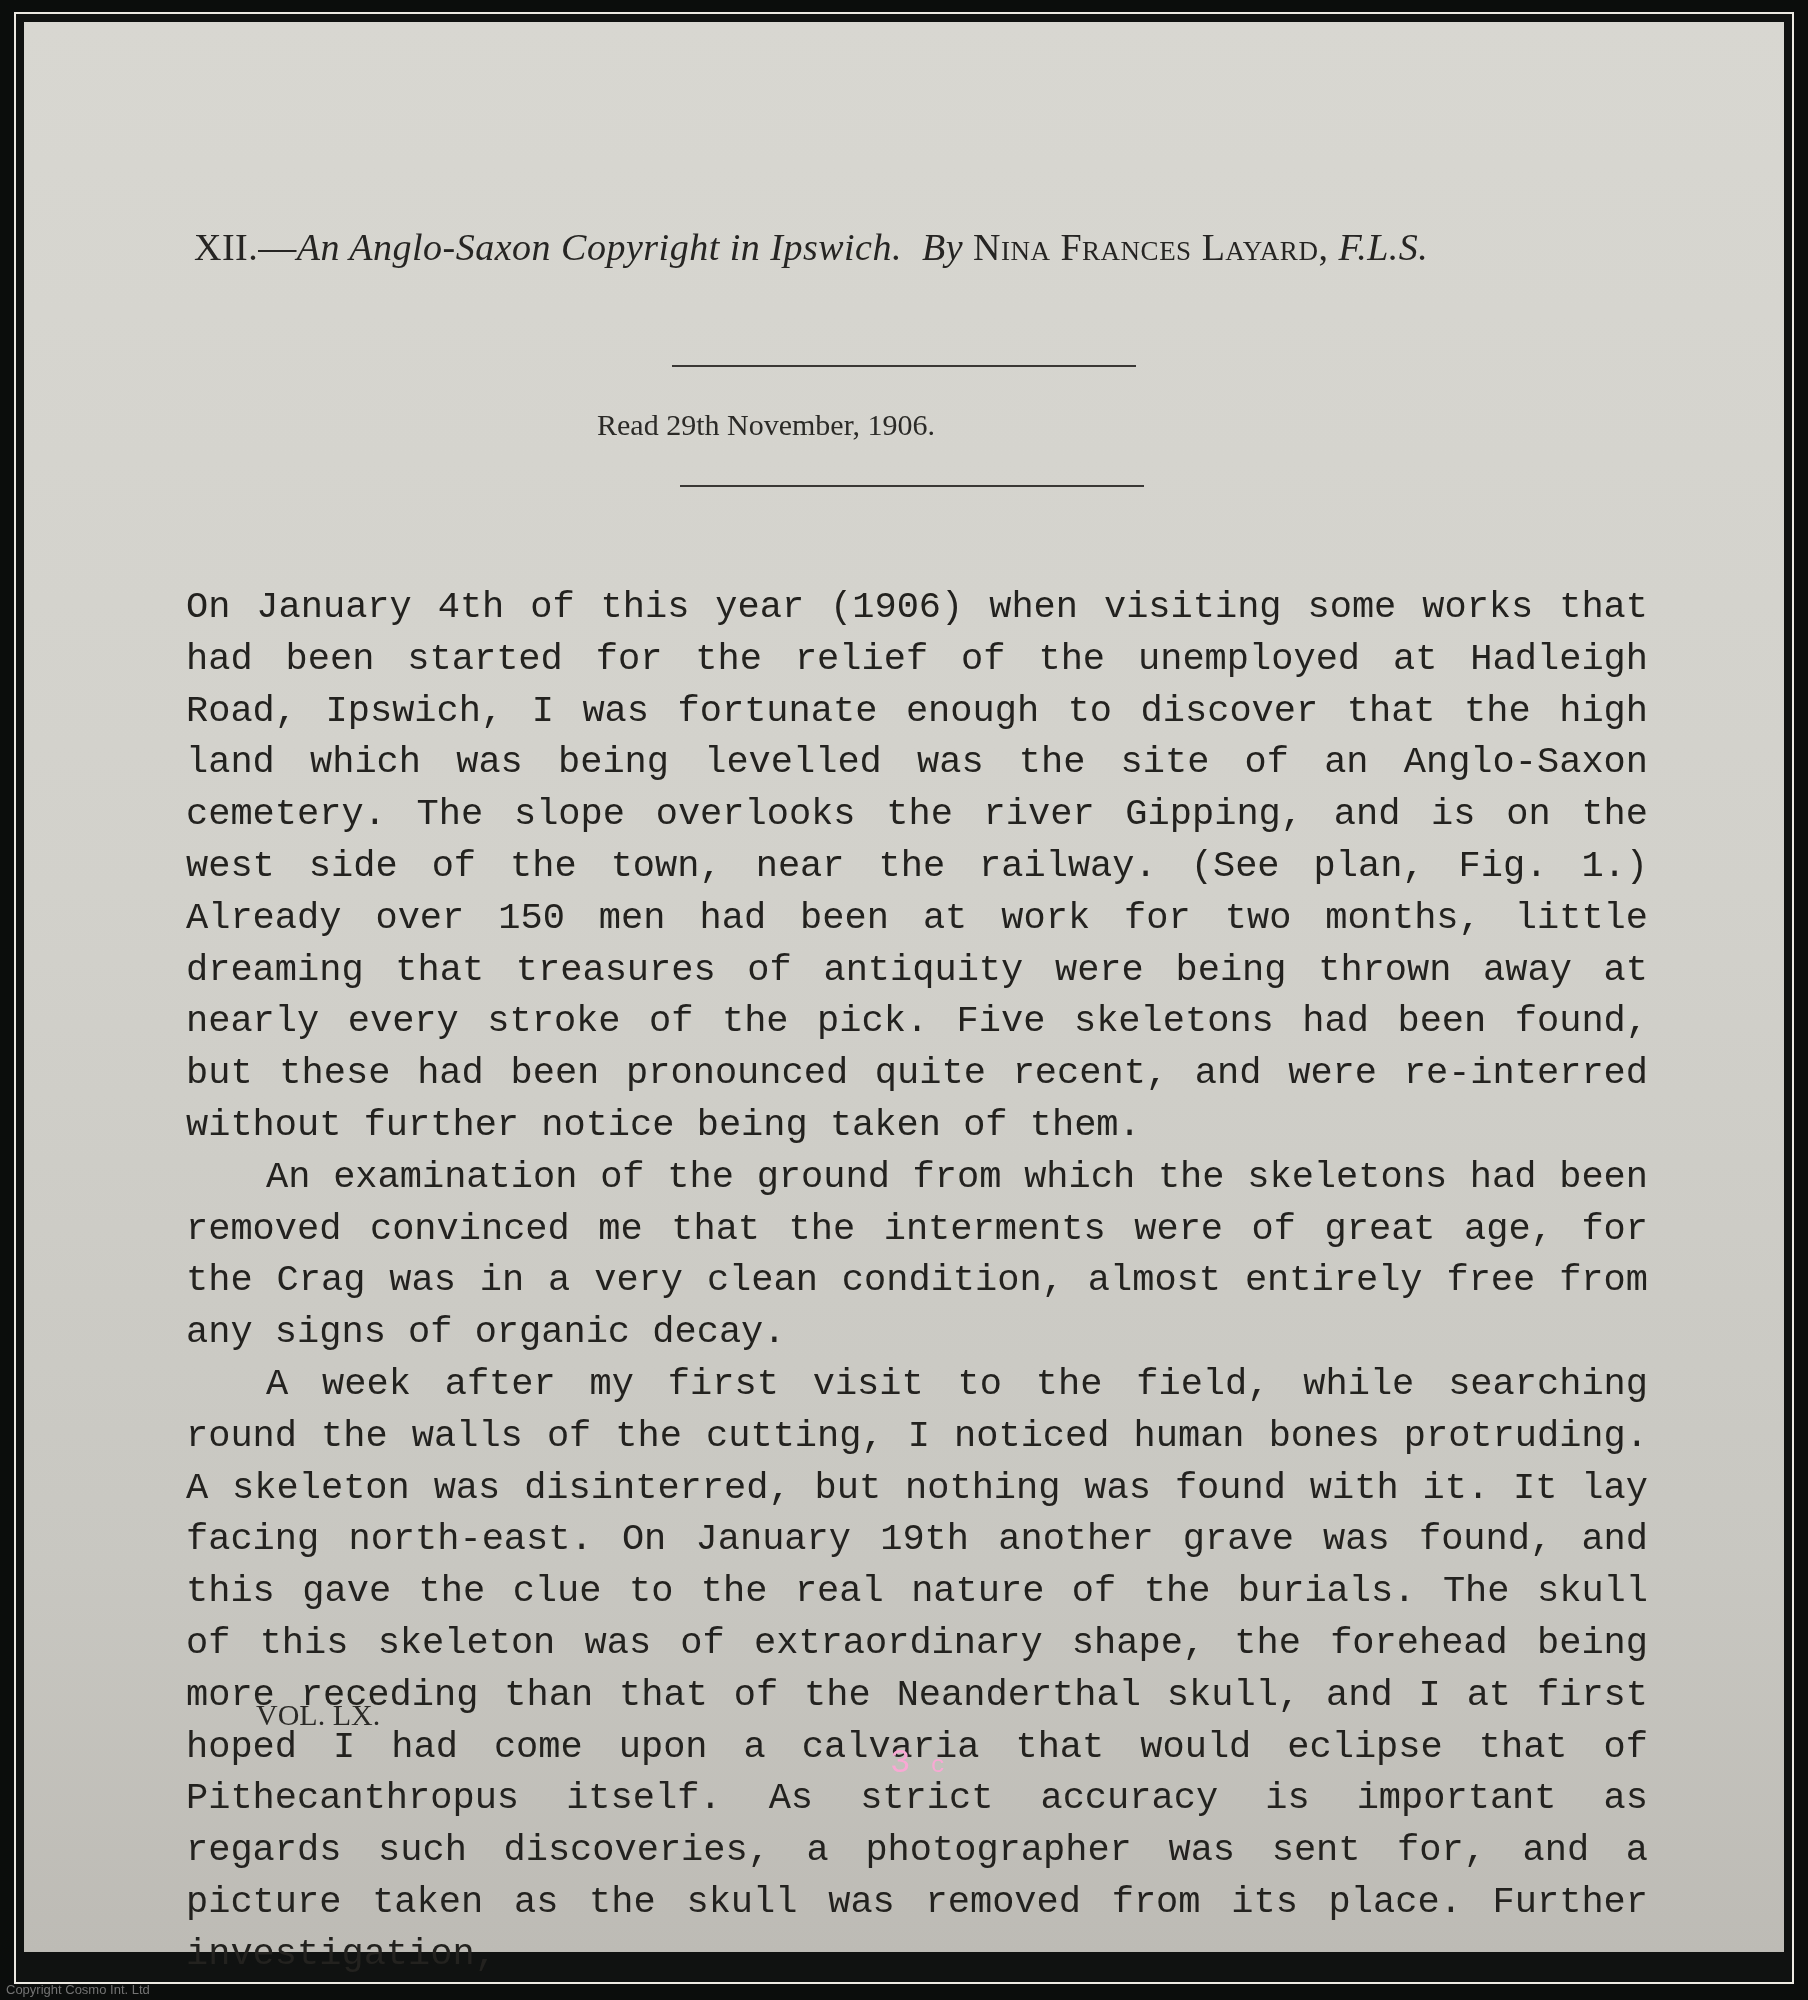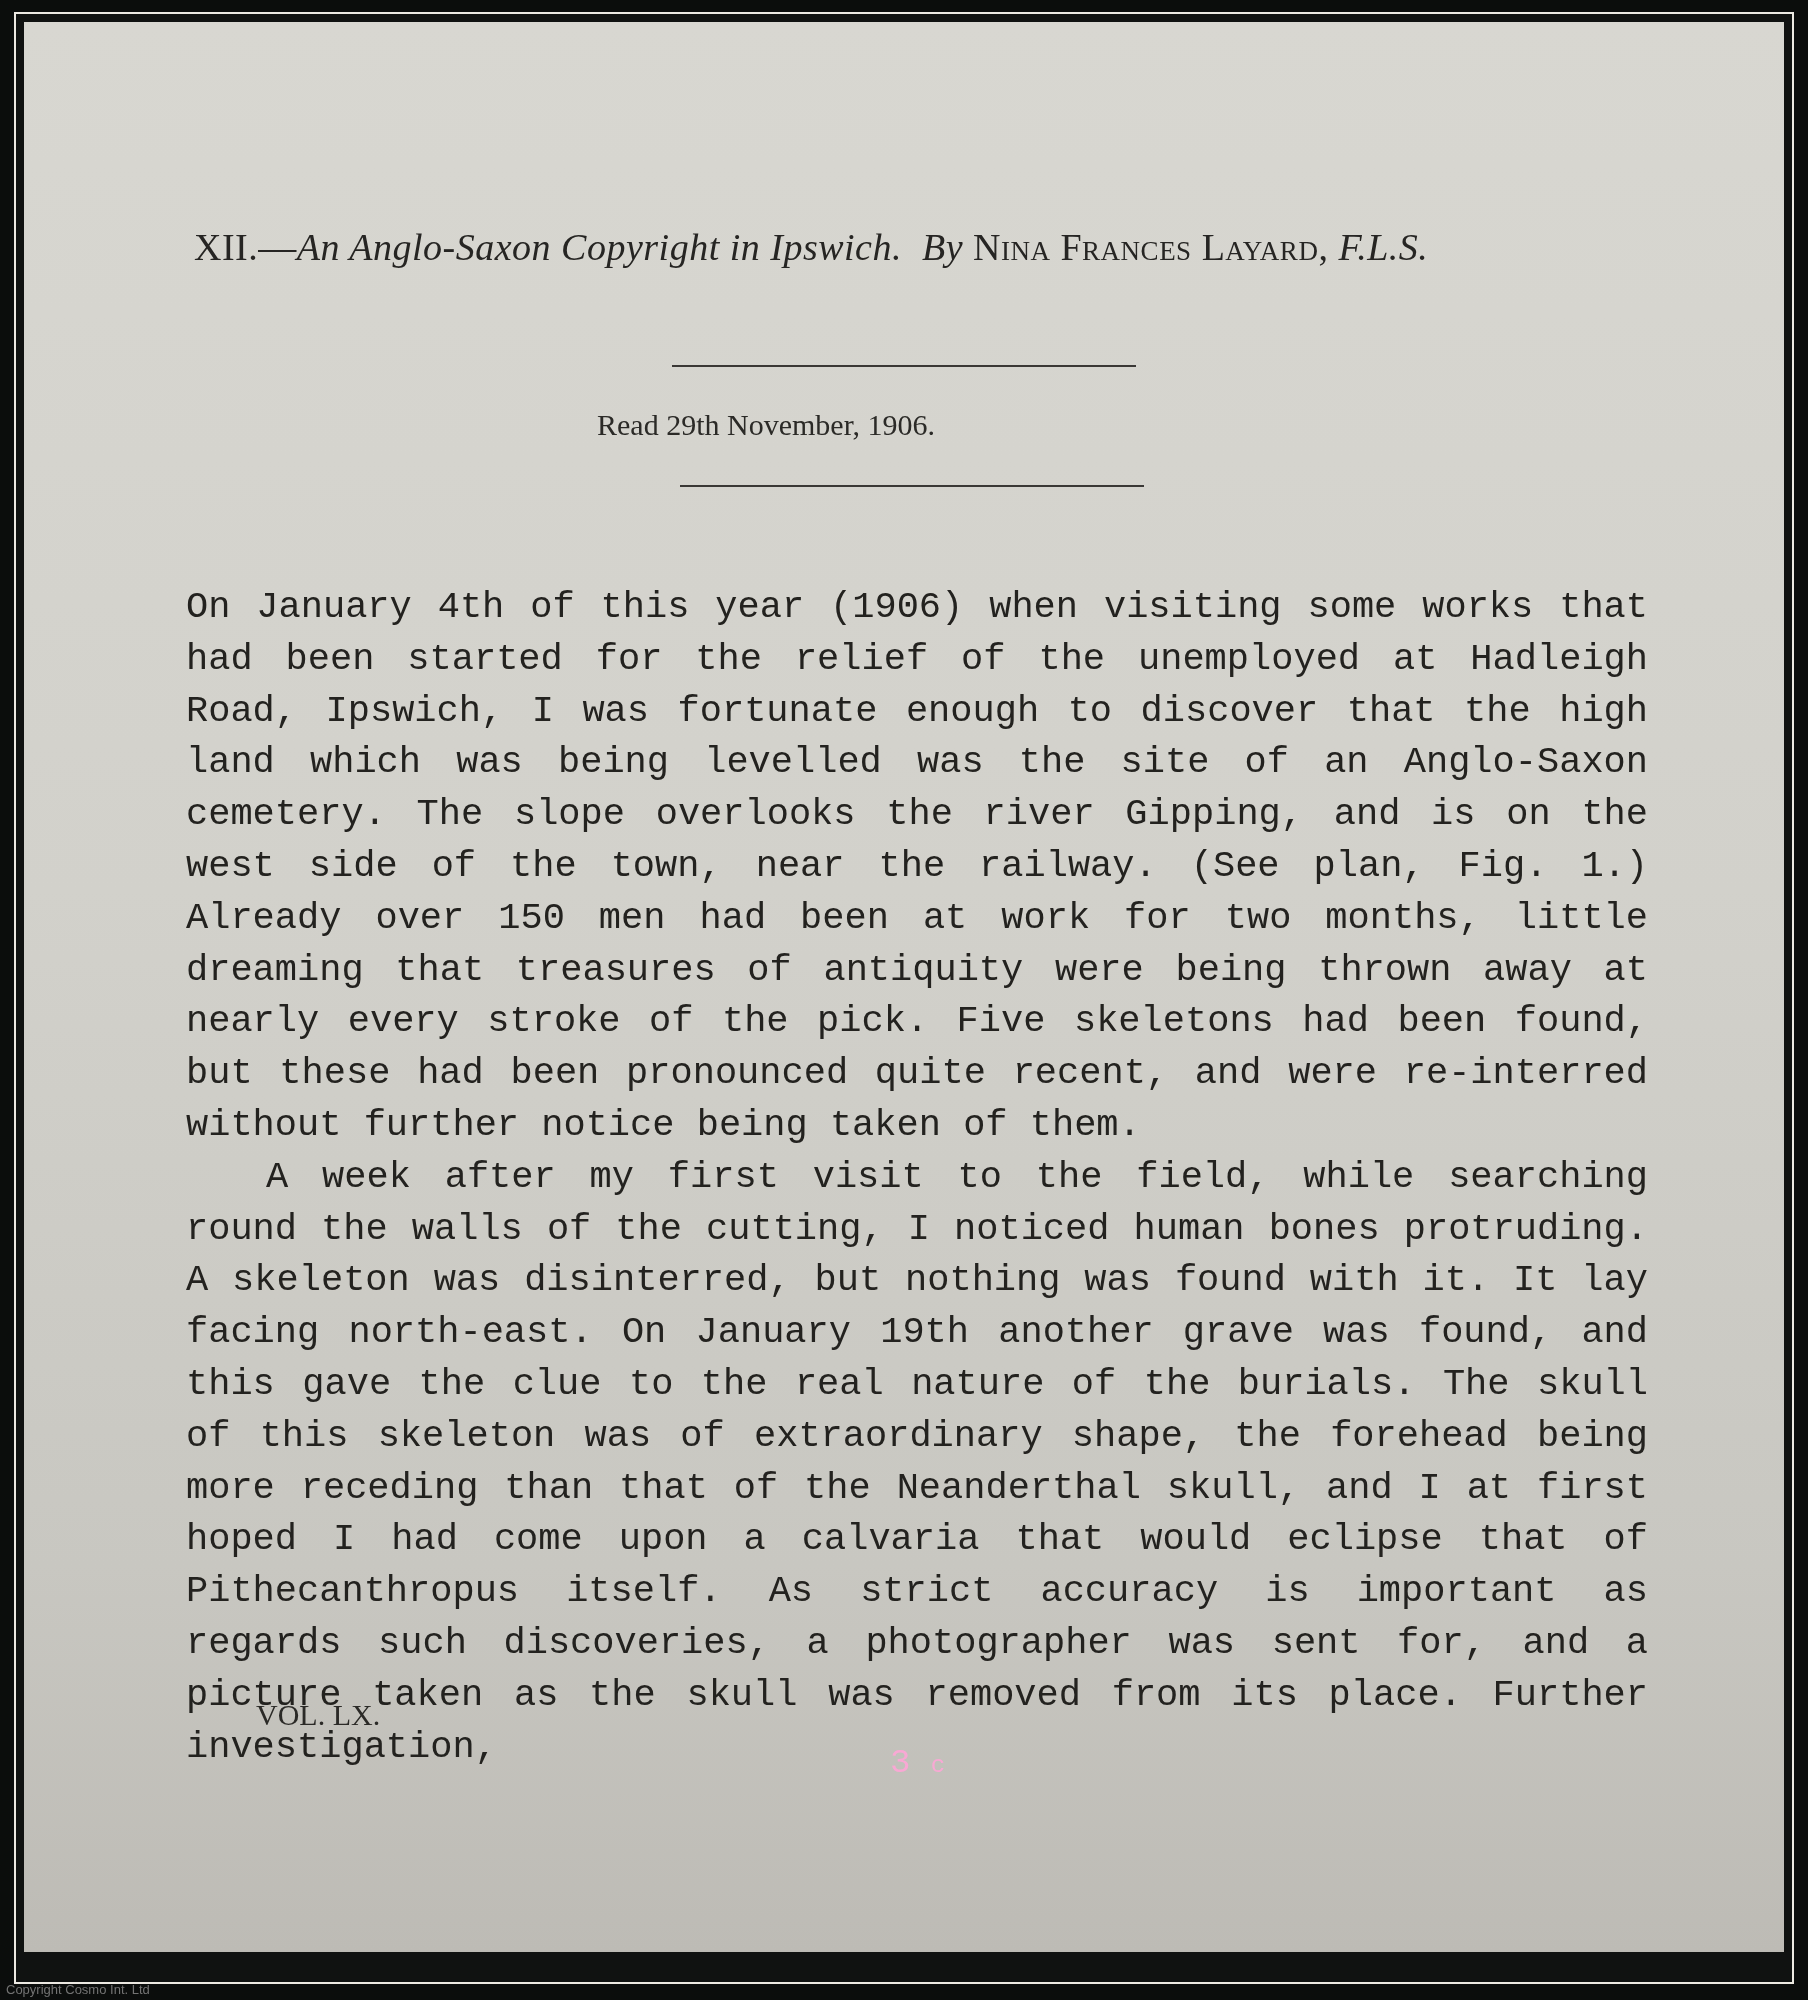--- a/index.html
+++ b/index.html
@@ -30,20 +30,21 @@
   <span class="sc">Nina Frances Layard,</span>
   <i>F.L.S.</i>
 </div>
 
 <div class="rule" style="left:672px; top:365px; width:464px;"></div>
 <div class="read">Read 29th November, 1906.</div>
 <div class="rule" style="left:680px; top:485px; width:464px;"></div>
 
 <div class="body">
   <p>On January 4th of this year (1906) when visiting some works that had been started for the relief of the unemployed at Hadleigh Road, Ipswich, I was fortunate enough to discover that the high land which was being levelled was the site of an Anglo-Saxon cemetery. The slope overlooks the river Gipping, and is on the west side of the town, near the railway. (See plan, Fig. 1.) Already over 150 men had been at work for two months, little dreaming that treasures of antiquity were being thrown away at nearly every stroke of the pick. Five skeletons had been found, but these had been pronounced quite recent, and were re-interred without further notice being taken of them.</p>
+  <p class="indent">An examination of the ground from which the skeletons had been removed convinced me that the interments were of great age, for the Crag was in a very clean condition, almost entirely free from any signs of organic decay.</p>
   <p class="indent">A week after my first visit to the field, while searching round the walls of the cutting, I noticed human bones protruding. A skeleton was disinterred, but nothing was found with it. It lay facing north-east. On January 19th another grave was found, and this gave the clue to the real nature of the burials. The skull of this skeleton was of extraordinary shape, the forehead being more receding than that of the Neanderthal skull, and I at first hoped I had come upon a calvaria that would eclipse that of Pithecanthropus itself. As strict accuracy is important as regards such discoveries, a photographer was sent for, and a picture taken as the skull was removed from its place. Further investigation,</p>
 </div>
 
 <div class="footer-vol">VOL. LX.</div>
 <div class="footer-sig">
   <span>3</span>
   <small>c</small>
 </div>
 
 <div class="copyright">Copyright Cosmo Int. Ltd</div>

